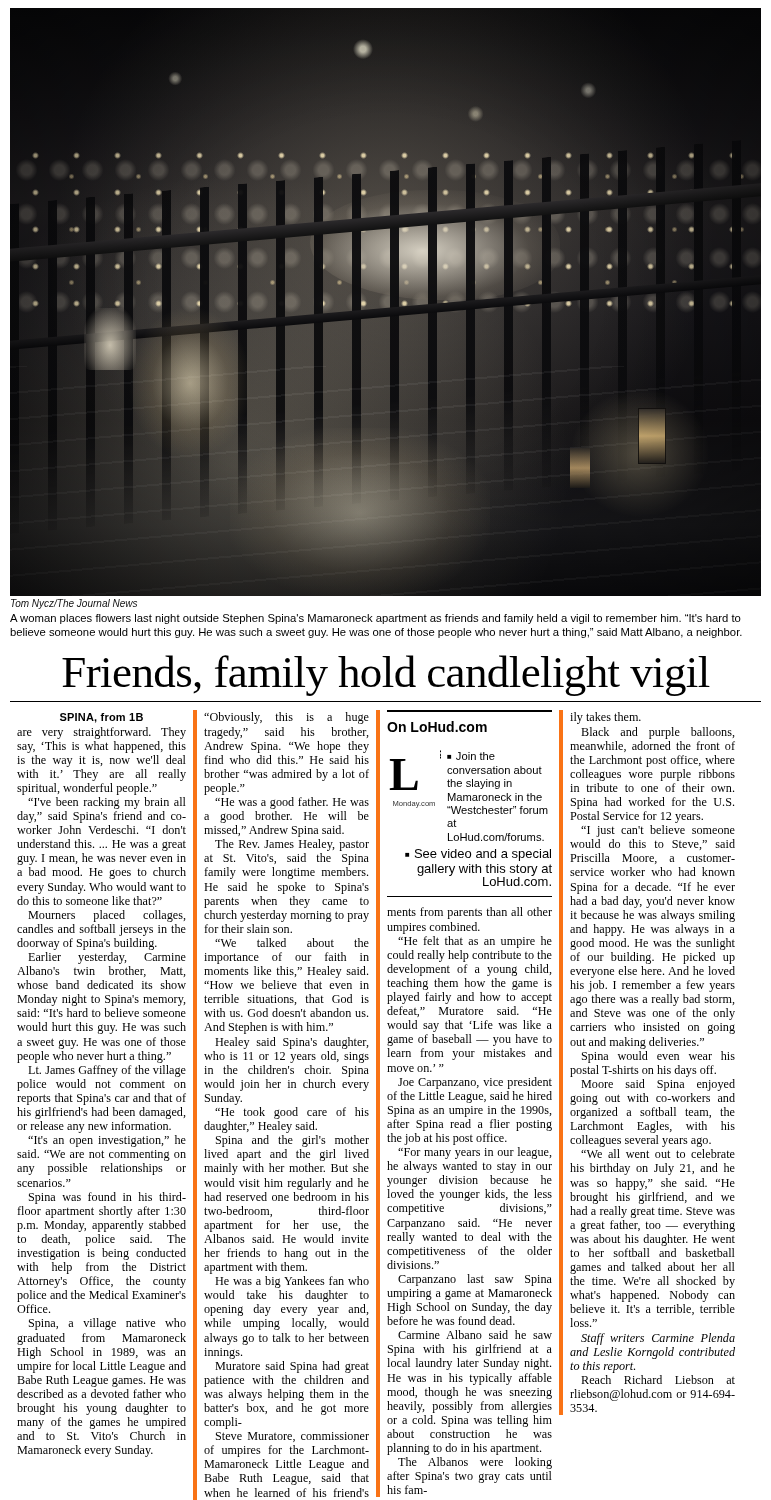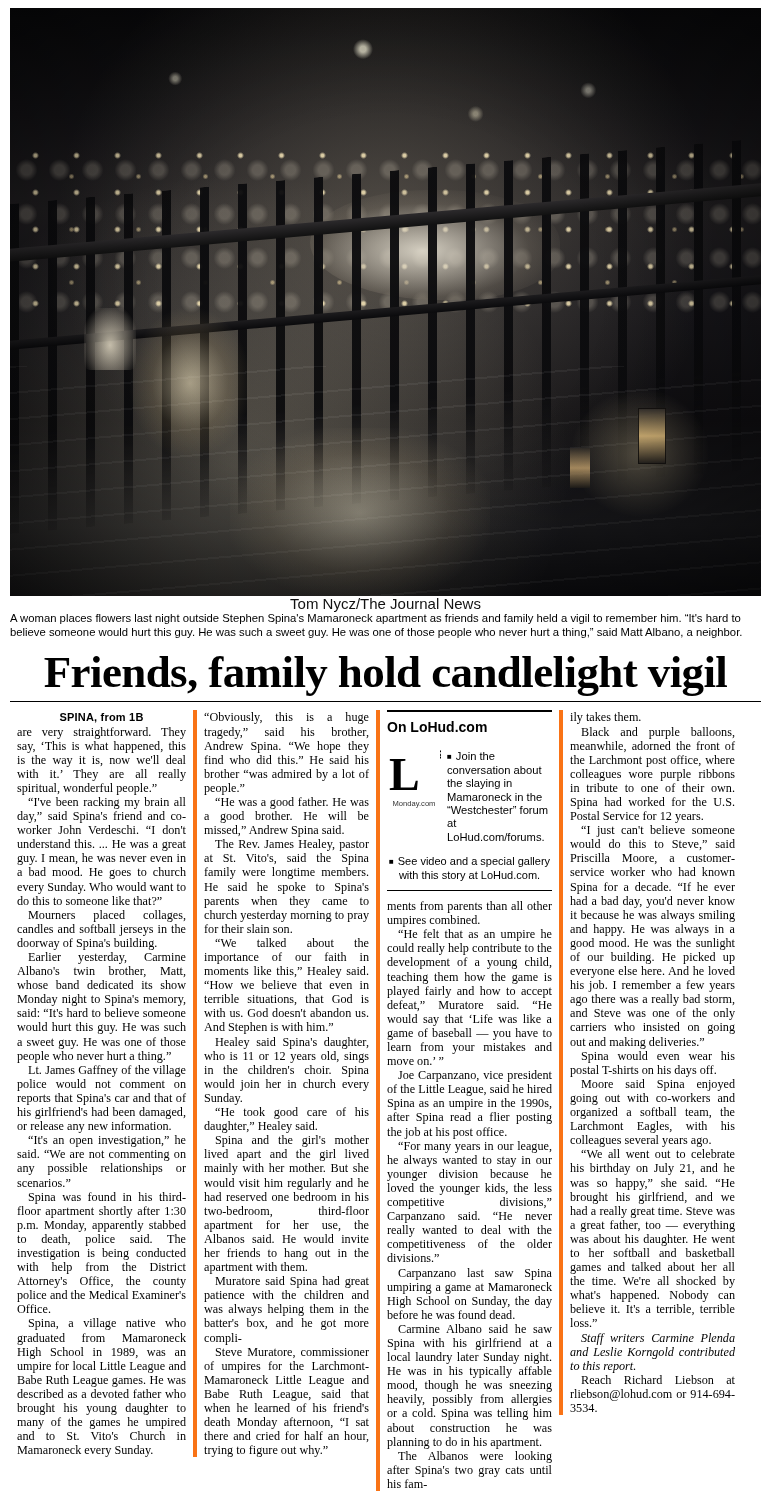--- a/index.html
+++ b/index.html
@@ -150,40 +150,41 @@
   }
   .photo-vignette {
     position: absolute;
     inset: 0;
     background: radial-gradient(ellipse at 50% 48%, rgba(0,0,0,0) 40%, rgba(0,0,0,0.55) 100%);
     pointer-events: none;
   }
 
   
   .credit {
-    text-align: center;
-    font-family: "Liberation Sans", sans-serif;
-    font-size: 15px;
+    text-align: left;
+    font-family: "Liberation Sans", sans-serif;
+    font-size: 10px;
     line-height: 12px;
     margin: 2px 0 1px 0;
     color: #111;
+    font-style: italic;
   }
   .caption {
     font-family: "Liberation Sans", sans-serif;
     font-size: 11.3px;
     line-height: 14.2px;
     color: #000;
     margin: 0 0 6px 0;
     max-width: 751px;
   }
 
   
   .headline {
     font-family: "Liberation Serif", serif;
-    font-weight: bold;
+    font-weight: normal;
     font-size: 45px;
     line-height: 50px;
     letter-spacing: -0.6px;
     text-align: center;
     margin: 8px 0 4px 0;
   }
   .hr-thin {
     border: 0;
     border-top: 1px solid #000;
     margin: 4px 0 8px 0;
@@ -287,24 +288,24 @@
     text-align: left;
   }
   .bullet-sq::before {
     content: "\25A0";
     font-size: 8px;
     margin-right: 4px;
     vertical-align: 1px;
   }
   .lohud-note {
     font-family: "Liberation Sans", sans-serif;
-    font-size: 11px;
+    font-size: 13px;
     line-height: 13.4px;
-    margin-top: 11px;
-    text-align: center;
+    margin-top: 3px;
+    text-align: right;
   }
 
   .tagline {
     margin-top: 9px;
     font-style: italic;
     font-size: 12.2px;
     line-height: 14.1px;
     text-indent: 0;
   }
   .contact {
@@ -358,20 +359,21 @@
     </div>
 
     <div class="col">
       <p class="noindent">“Obviously, this is a huge tragedy,” said his brother, Andrew Spina. “We hope they find who did this.” He said his brother “was admired by a lot of people.”</p>
       <p>“He was a good father. He was a good brother. He will be missed,” Andrew Spina said.</p>
       <p>The Rev. James Healey, pastor at St. Vito's, said the Spina family were longtime members. He said he spoke to Spina's parents when they came to church yesterday morning to pray for their slain son.</p>
       <p>“We talked about the importance of our faith in moments like this,” Healey said. “How we believe that even in terrible situations, that God is with us. God doesn't abandon us. And Stephen is with him.”</p>
       <p>Healey said Spina's daughter, who is 11 or 12 years old, sings in the children's choir. Spina would join her in church every Sunday.</p>
       <p>“He took good care of his daughter,” Healey said.</p>
       <p>Spina and the girl's mother lived apart and the girl lived mainly with her mother. But she would visit him regularly and he had reserved one bedroom in his two-bedroom, third-floor apartment for her use, the Albanos said. He would invite her friends to hang out in the apartment with them.</p>
+      <p>He was a big Yankees fan who would take his daughter to opening day every year and, while umping locally, would always go to talk to her between innings.</p>
       <p>Muratore said Spina had great patience with the children and was always helping them in the batter's box, and he got more compli-</p>
       <p>Steve Muratore, commissioner of umpires for the Larchmont-Mamaroneck Little League and Babe Ruth League, said that when he learned of his friend's death Monday afternoon, “I sat there and cried for half an hour, trying to figure out why.”</p>
     </div>
 
     <div class="col">
 
       <div class="lohud">
         <div class="lohud-title">On LoHud.com</div>
         <div class="lohud-body">
           <div class="lohud-logo">

